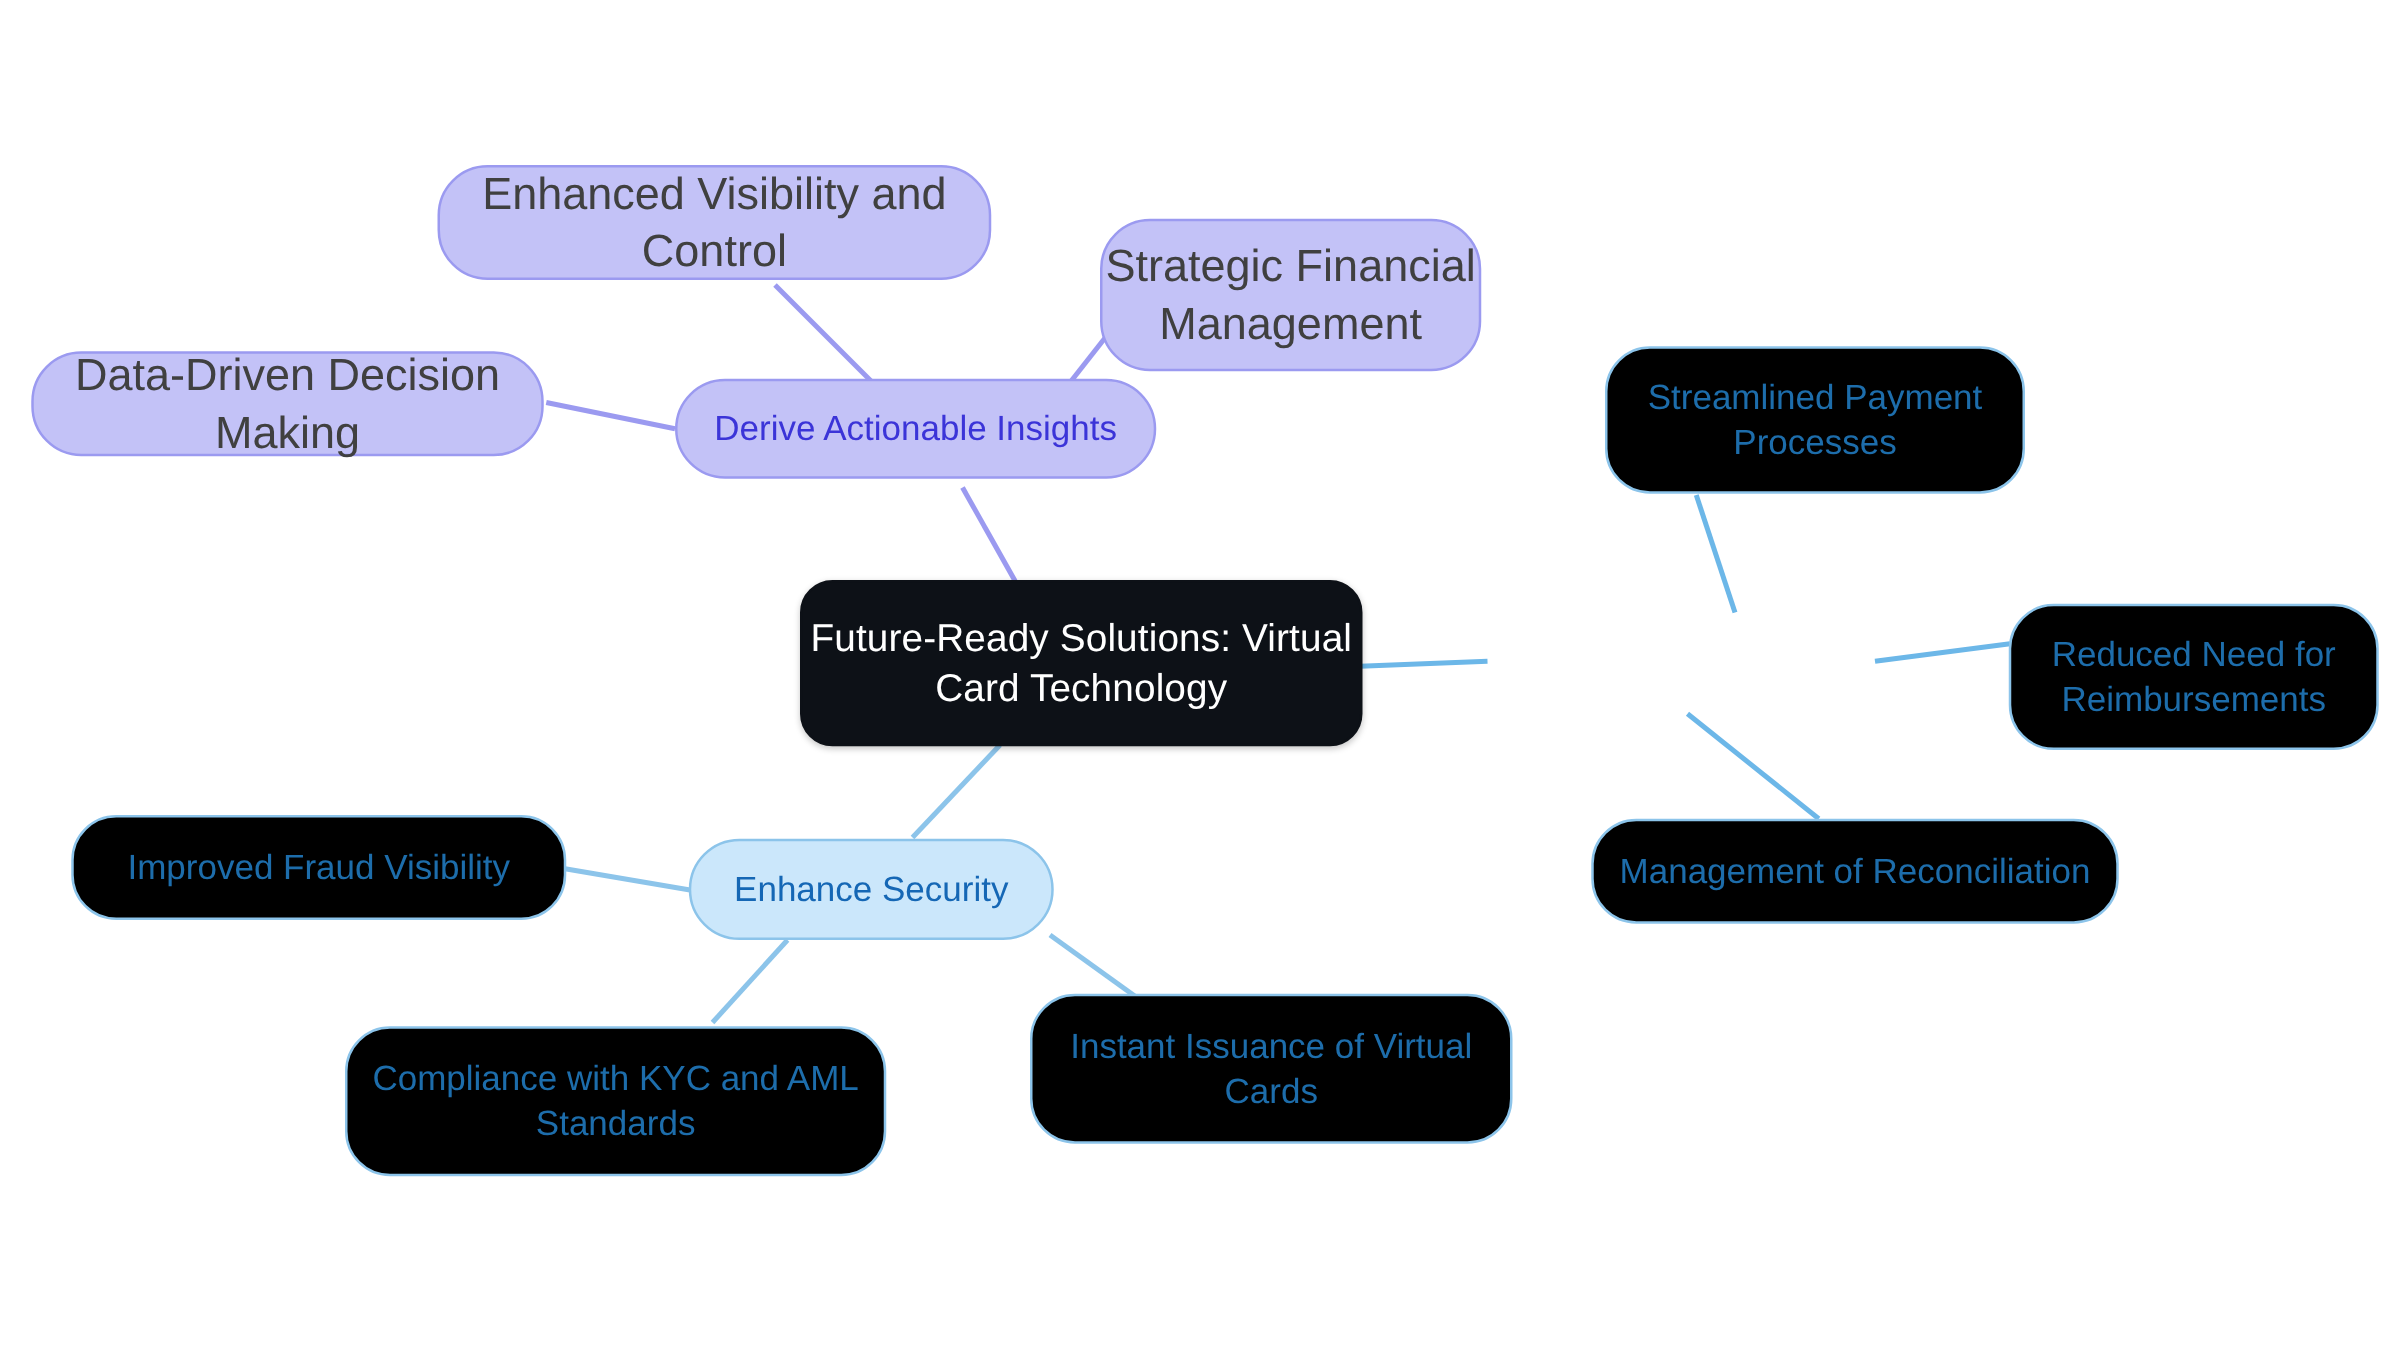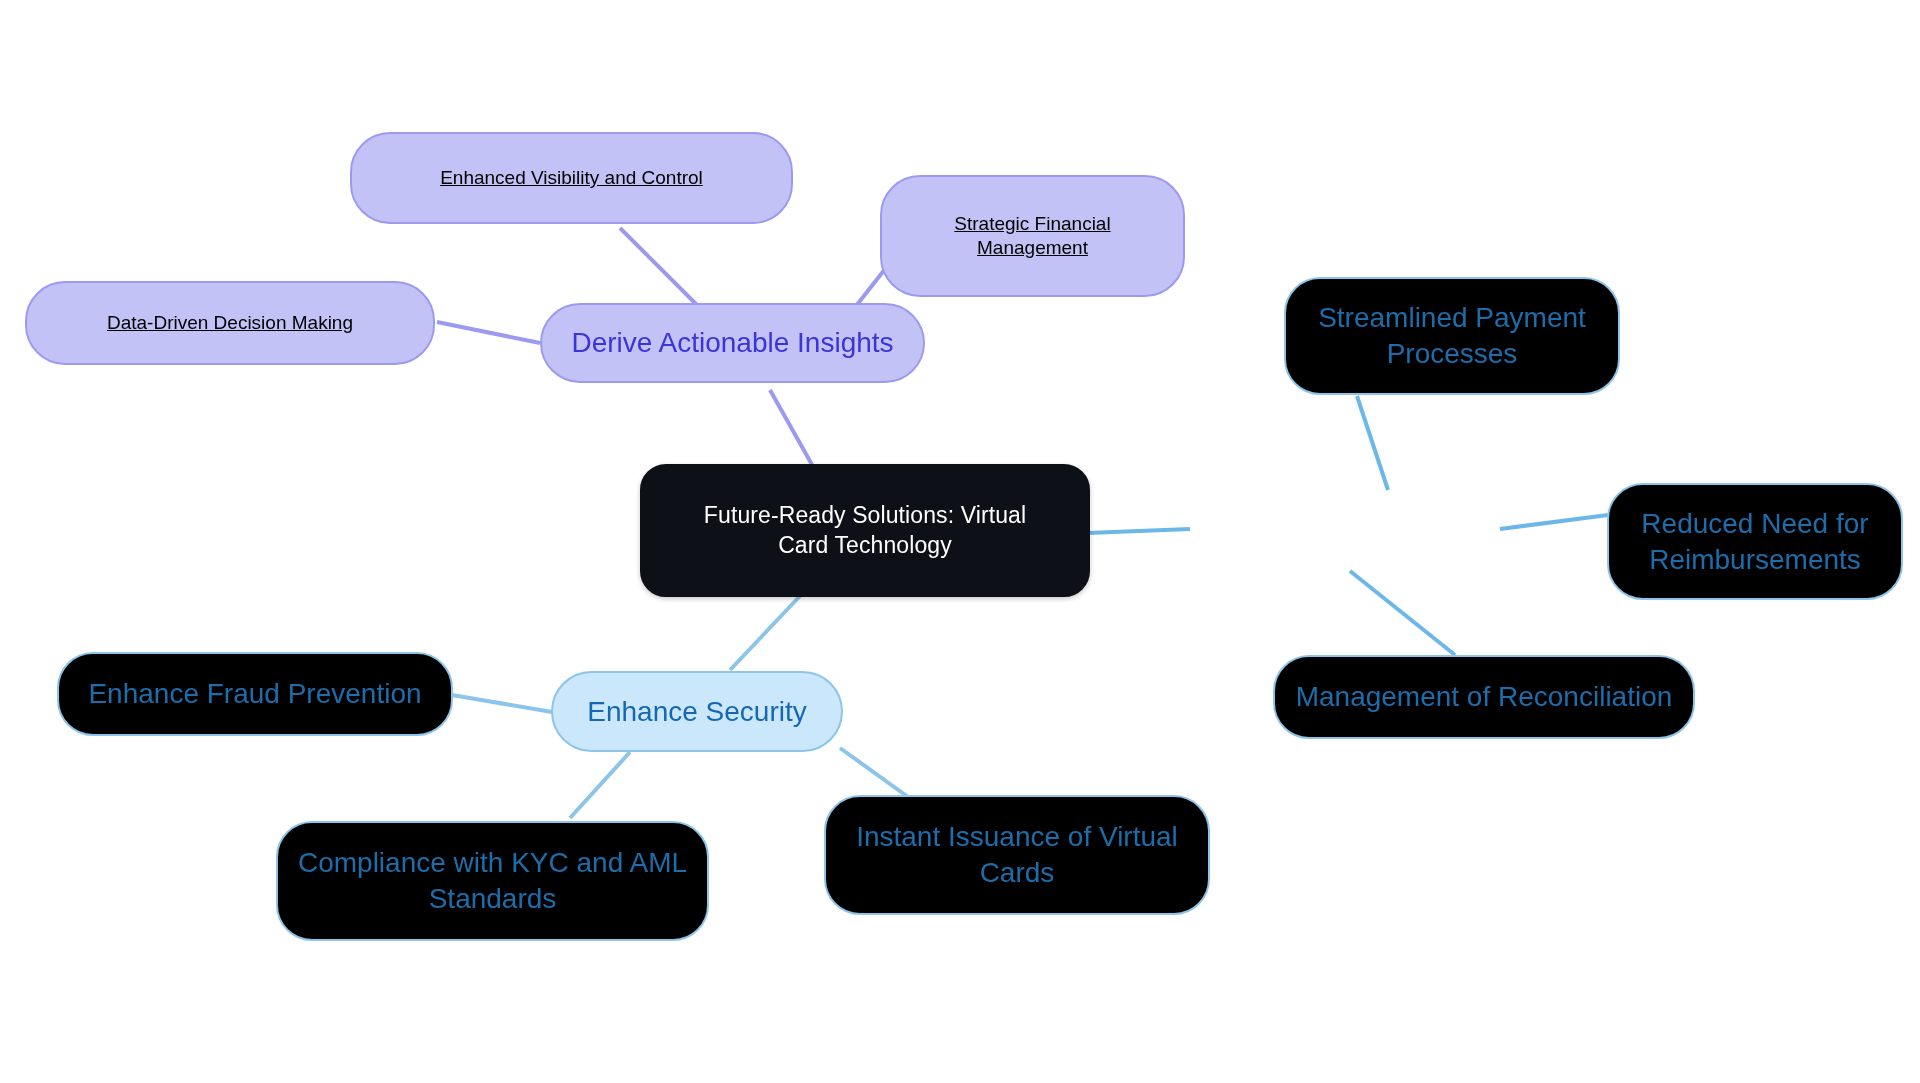--- a/index.html
+++ b/index.html
@@ -33,38 +33,37 @@
     border-width: 2px;
     line-height: 1.28;
     white-space: pre-line;
     user-select: none;
   }
   .node.root {
     background: #0d1117;
     border-color: #0d1117;
     color: #ffffff;
     border-radius: 26px;
-    font-size: 23px;
+    font-size: 31px;
     letter-spacing: 0.1px;
     box-shadow: 0 2px 5px rgba(0,0,0,0.22);
   }
   .node.purple-branch {
     background: #c3c2f7;
     border-color: #9b9af0;
     color: #3b34d8;
     border-radius: 44px;
     font-size: 28px;
   }
   .node.purple-leaf {
     background: #c3c2f7;
     border-color: #9b9af0;
-    color: #000000;
+    color: #404040;
     border-radius: 40px;
-    font-size: 19px;
-    text-decoration: underline;
+    font-size: 36px;
   }
   .node.blue-branch {
     background: #b4e0fb;
     border-color: #6cb7e8;
     color: #1f6fa8;
     border-radius: 44px;
     font-size: 28px;
   }
   .node.blue-leaf {
     background: #000000;
@@ -139,21 +138,21 @@
 
   <div class="node blue-leaf" style="left:1273px; top:655px; width:422px; height:84px;">
     <span>Management of Reconciliation</span>
   </div>
 
   <div class="node security-branch" style="left:551px; top:671px; width:292px; height:81px;">
     <span>Enhance Security</span>
   </div>
 
   <div class="node blue-leaf" style="left:57px; top:652px; width:396px; height:84px;">
-    <span>Enhance Fraud Prevention</span>
+    <span>Improved Fraud Visibility</span>
   </div>
 
   <div class="node blue-leaf" style="left:276px; top:821px; width:433px; height:120px;">
     <span>Compliance with KYC and AML
 Standards</span>
   </div>
 
   <div class="node blue-leaf" style="left:824px; top:795px; width:386px; height:120px;">
     <span>Instant Issuance of Virtual
 Cards</span>

